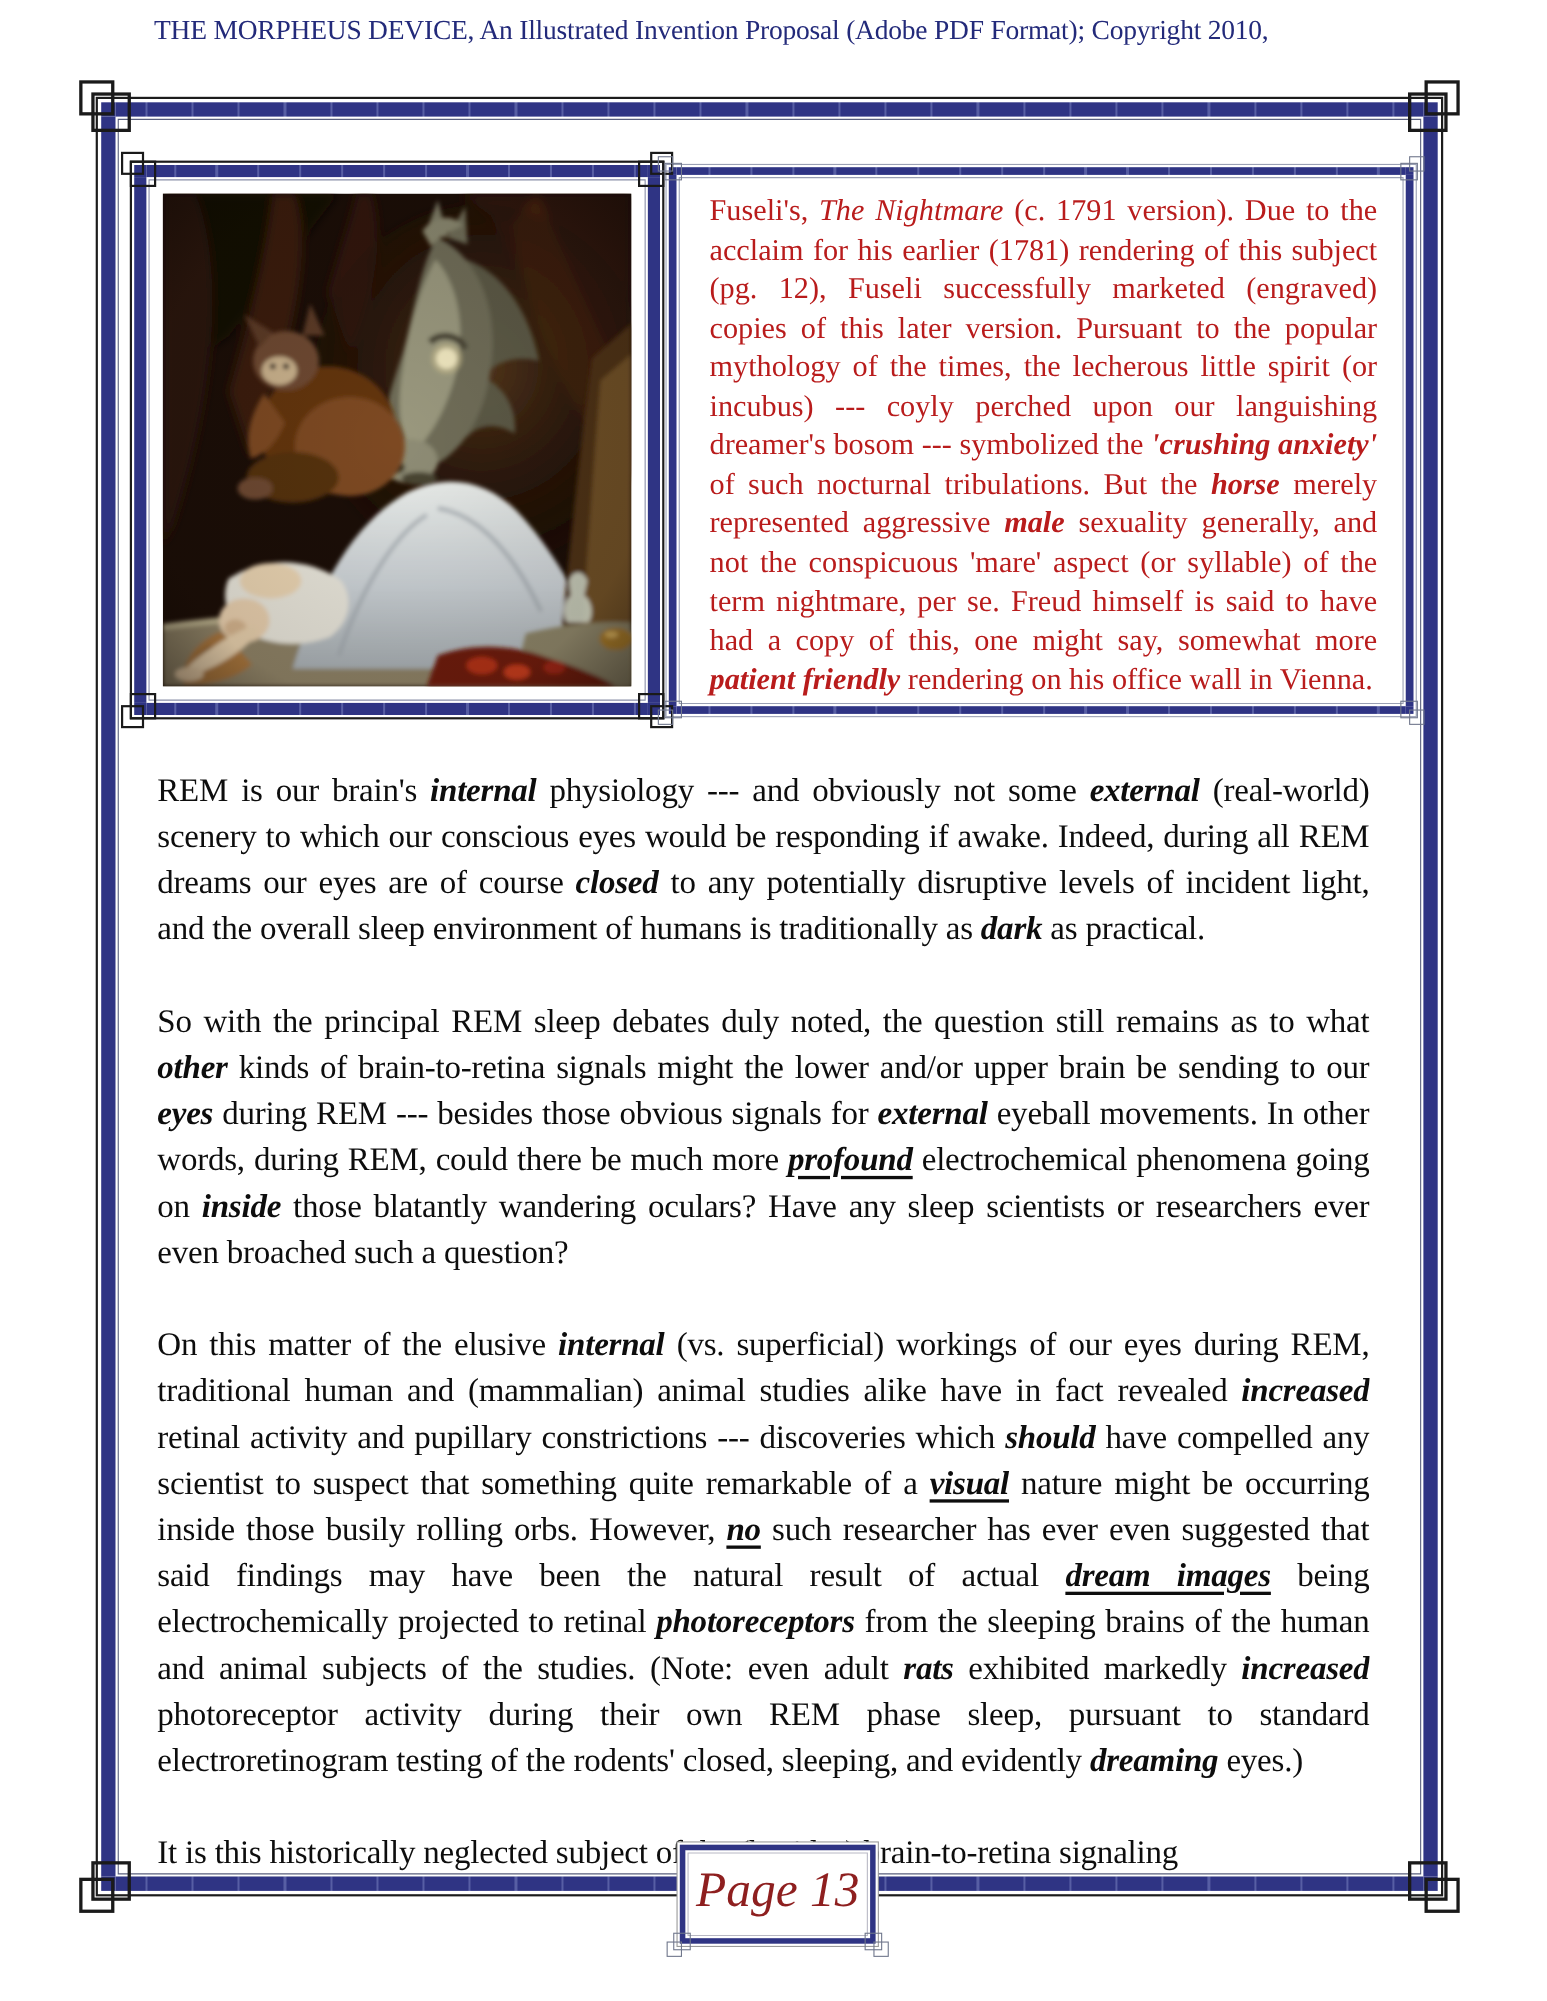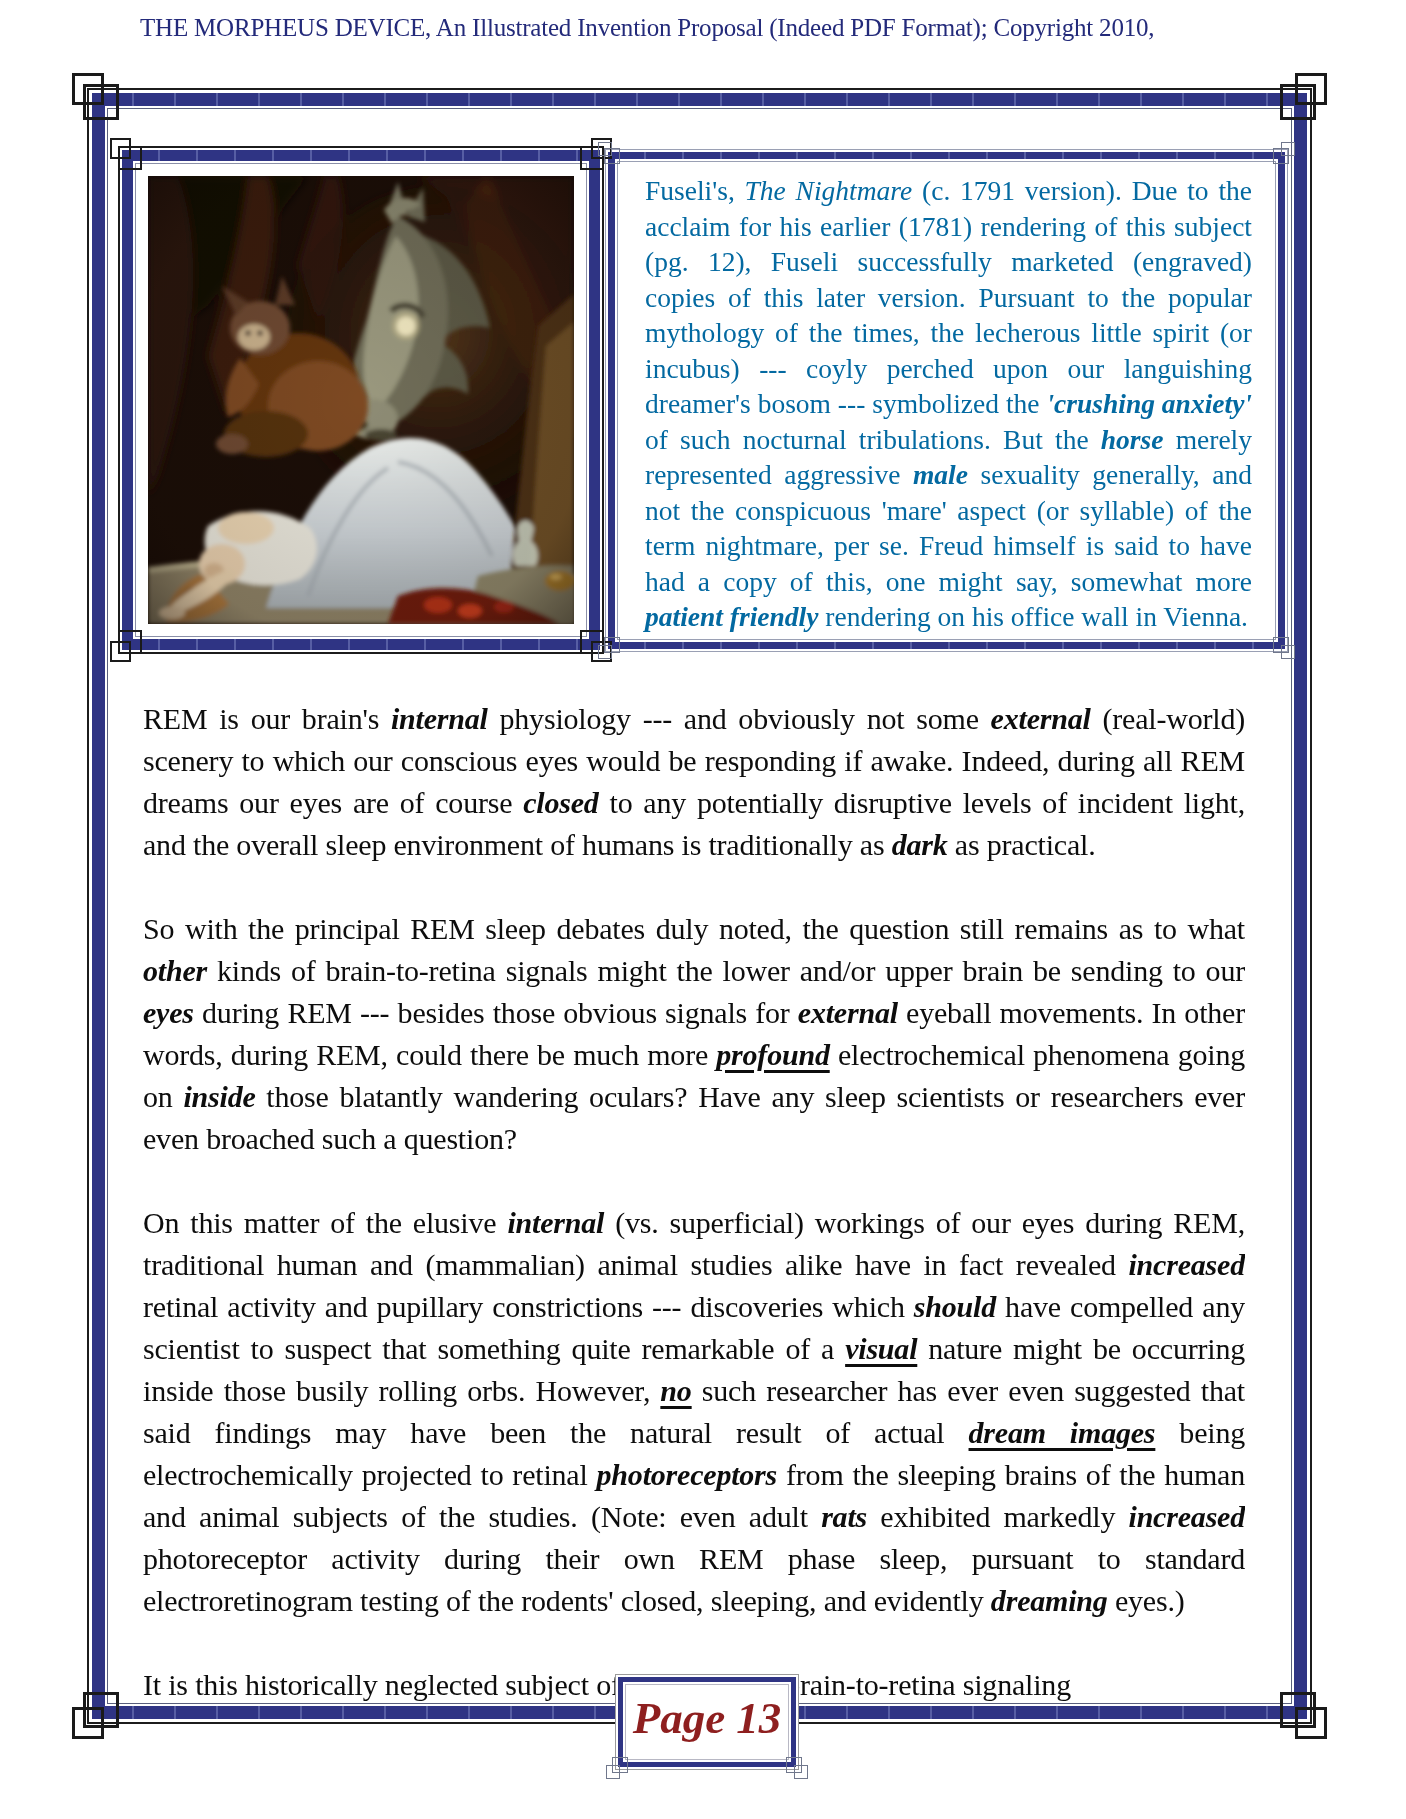--- a/index.html
+++ b/index.html
@@ -51,50 +51,50 @@
   .corner.xs{width:14px;height:14px;border-width:1.5px;border-color:#70778c}
   .corner.xs::before{width:12px;height:12px;border-width:1.5px;border-color:#70778c}
   .xs.c-tl{top:-11px;left:-11px}.xs.c-tl::before{top:-7px;left:-7px}
   .xs.c-tr{top:-11px;right:-11px}.xs.c-tr::before{top:-7px;right:-7px}
   .xs.c-bl{bottom:-11px;left:-11px}.xs.c-bl::before{bottom:-7px;left:-7px}
   .xs.c-br{bottom:-11px;right:-11px}.xs.c-br::before{bottom:-7px;right:-7px}
   
   .painting{display:block;width:100%;height:100%;}
   
   .caption{
-    margin:0;font-size:27.5px;line-height:35.5px;text-align:justify;color:#0369a1;
+    margin:0;font-size:27.5px;line-height:35.5px;text-align:justify;color:#b91c1c;
   }
   
   .bodycol{
     position:absolute;left:38px;top:592px;width:1102px;height:1015px;overflow:hidden;
   }
   .bodycol p{
     margin:0 0 42px 0;font-size:30px;line-height:42px;text-align:justify;color:#0d0d0d;
     letter-spacing:-0.2px;
   }
   .st-i{font-style:italic}
   .st-bi{font-style:italic;font-weight:700}
   .st-biu{font-style:italic;font-weight:700;text-decoration:underline;text-decoration-thickness:2.5px;text-underline-offset:5px}
   .st-u{text-decoration-thickness:2px;text-underline-offset:4px}
   
   .pagebox{
     position:absolute;left:618px;top:1677px;width:178px;height:90px;background:#fff;
     box-sizing:border-box;border:5px solid #2f3484;z-index:5;
     box-shadow:0 0 0 2px #fff,0 0 0 3px #9a9a9a,inset 0 0 0 2px #fff,inset 0 0 0 3px #b8b8c4;
-    display:flex;align-items:center;justify-content:center;font-weight:bold;
+    display:flex;align-items:center;justify-content:center;
   }
   .pagebox .pnum{
     font-style:italic;font-size:45px;color:#8e1f1f;padding-bottom:8px;
   }
 </style>
 </head>
 <body>
 
 <div class="hdr">
-  <div>THE MORPHEUS DEVICE, An Illustrated Invention Proposal (Indeed PDF Format); Copyright 2010,</div>
+  <div>THE MORPHEUS DEVICE, An Illustrated Invention Proposal (Adobe PDF Format); Copyright 2010,</div>
 </div>
 
 <div class="frame outer-frame">
   <div class="corner c-tl"></div>
   <div class="corner c-tr"></div>
   <div class="corner c-bl"></div>
   <div class="corner c-br"></div>
 
   <div class="frame img-frame">
     <div class="corner sm c-tl"></div>

